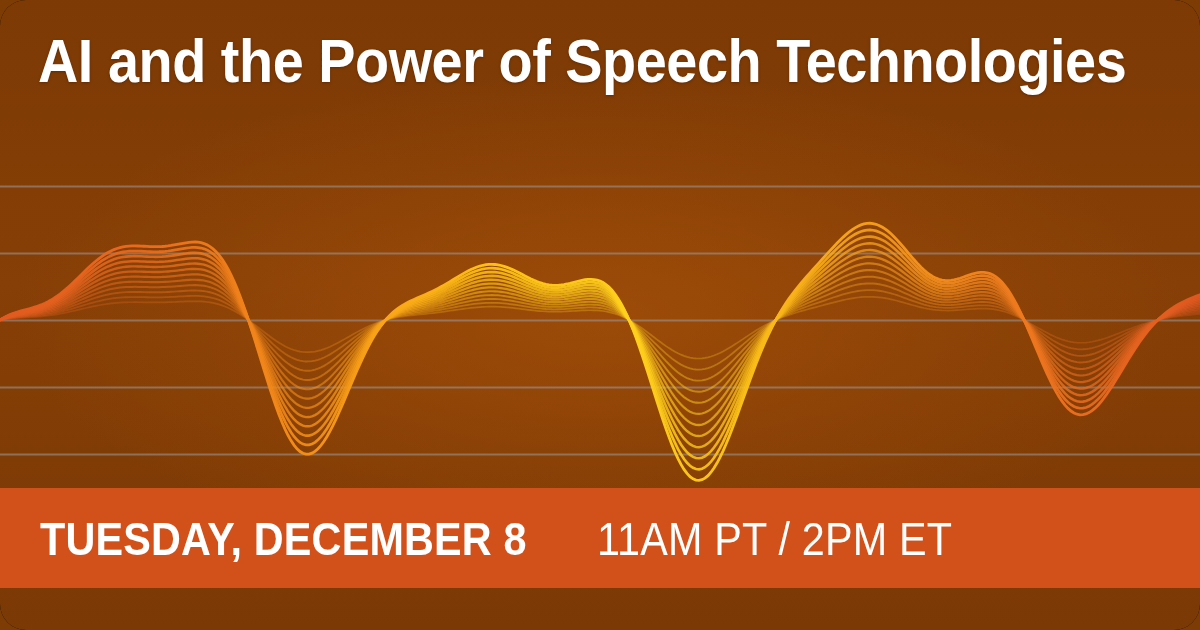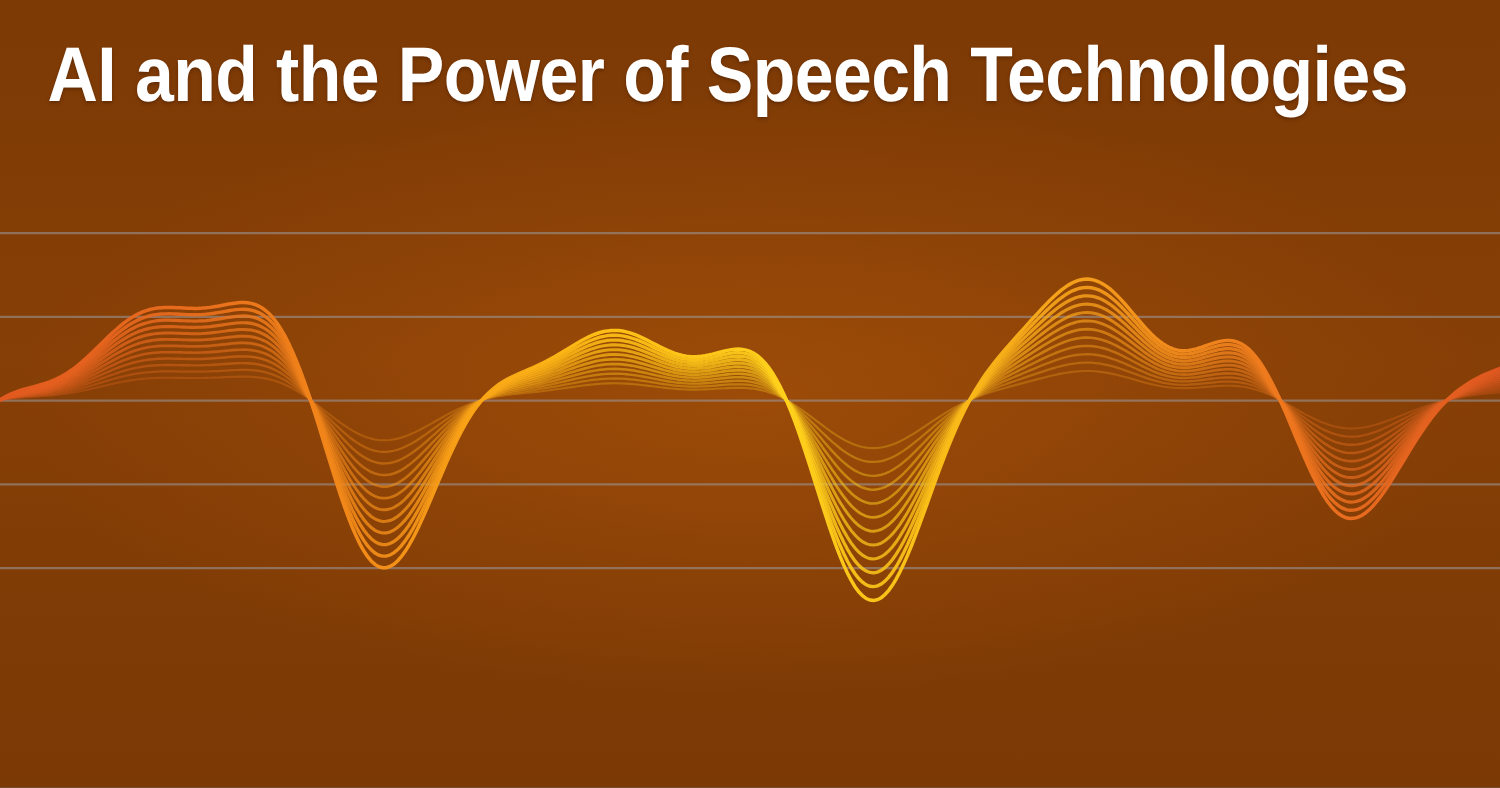--- a/index.html
+++ b/index.html
@@ -6,22 +6,23 @@
   html, body {
     margin: 0;
     padding: 0;
     background: #7e3c05;
   }
   #banner-root {
     position: relative;
     width: 1200px;
     height: 630px;
     overflow: hidden;
-    background: #737373;
+    background: #000000;
     font-family: "Liberation Sans", sans-serif;
+    border-radius: 26px;
   }
   
   .bg-glow {
     position: absolute;
     inset: 0;
     background:
       radial-gradient(ellipse 70% 55% at 50% 50%, rgba(176,86,10,0.55) 0%, rgba(130,61,6,0) 70%),
       linear-gradient(180deg, #7d3a05 0%, #863f06 45%, #7b3905 100%);
   }
   
@@ -169,14 +170,18 @@
           <path d="M0.0,221.95 L3.0,220.25 L6.0,218.74 L9.0,217.42 L12.0,216.27 L15.0,215.25 L18.0,214.35 L21.0,213.53 L24.0,212.77 L27.0,212.03 L30.0,211.28 L33.0,210.49 L36.0,209.63 L39.0,208.67 L42.0,207.60 L45.0,206.38 L48.0,205.01 L51.0,203.48 L54.0,201.77 L57.0,199.89 L60.0,197.84 L63.0,195.63 L66.0,193.27 L69.0,190.79 L72.0,188.20 L75.0,185.52 L78.0,182.80 L81.0,180.05 L84.0,177.31 L87.0,174.61 L90.0,171.98 L93.0,169.45 L96.0,167.04 L99.0,164.79 L102.0,162.72 L105.0,160.83 L108.0,159.16 L111.0,157.69 L114.0,156.44 L117.0,155.41 L120.0,154.58 L123.0,153.95 L126.0,153.51 L129.0,153.22 L132.0,153.08 L135.0,153.05 L138.0,153.10 L141.0,153.22 L144.0,153.37 L147.0,153.52 L150.0,153.65 L153.0,153.74 L156.0,153.76 L159.0,153.71 L162.0,153.57 L165.0,153.34 L168.0,153.02 L171.0,152.62 L174.0,152.15 L177.0,151.64 L180.0,151.10 L183.0,150.58 L186.0,150.10 L189.0,149.72 L192.0,149.47 L195.0,149.41 L198.0,149.59 L201.0,150.05 L204.0,150.86 L207.0,152.05 L210.0,153.67 L213.0,155.77 L216.0,158.38 L219.0,161.54 L222.0,165.26 L225.0,169.56 L228.0,174.44 L231.0,179.92 L234.0,185.96 L237.0,192.55 L240.0,199.66 L243.0,207.25 L246.0,215.26 L249.0,223.63 L252.0,232.30 L255.0,241.19 L258.0,250.23 L261.0,259.32 L264.0,268.39 L267.0,277.33 L270.0,286.07 L273.0,294.50 L276.0,302.55 L279.0,310.13 L282.0,317.16 L285.0,323.57 L288.0,329.30 L291.0,334.29 L294.0,338.49 L297.0,341.88 L300.0,344.42 L303.0,346.10 L306.0,346.92 L309.0,346.88 L312.0,346.01 L315.0,344.33 L318.0,341.88 L321.0,338.71 L324.0,334.88 L327.0,330.45 L330.0,325.47 L333.0,320.04 L336.0,314.22 L339.0,308.09 L342.0,301.72 L345.0,295.20 L348.0,288.61 L351.0,282.00 L354.0,275.46 L357.0,269.03 L360.0,262.79 L363.0,256.78 L366.0,251.04 L369.0,245.61 L372.0,240.51 L375.0,235.77 L378.0,231.39 L381.0,227.39 L384.0,223.74 L387.0,220.46 L390.0,217.51 L393.0,214.88 L396.0,212.54 L399.0,210.47 L402.0,208.62 L405.0,206.97 L408.0,205.48 L411.0,204.11 L414.0,202.83 L417.0,201.61 L420.0,200.42 L423.0,199.23 L426.0,198.02 L429.0,196.77 L432.0,195.46 L435.0,194.09 L438.0,192.64 L441.0,191.13 L444.0,189.56 L447.0,187.92 L450.0,186.25 L453.0,184.54 L456.0,182.83 L459.0,181.14 L462.0,179.49 L465.0,177.90 L468.0,176.39 L471.0,175.01 L474.0,173.76 L477.0,172.67 L480.0,171.75 L483.0,171.04 L486.0,170.53 L489.0,170.24 L492.0,170.17 L495.0,170.32 L498.0,170.69 L501.0,171.26 L504.0,172.03 L507.0,172.98 L510.0,174.08 L513.0,175.32 L516.0,176.65 L519.0,178.06 L522.0,179.51 L525.0,180.97 L528.0,182.40 L531.0,183.77 L534.0,185.06 L537.0,186.24 L540.0,187.27 L543.0,188.14 L546.0,188.83 L549.0,189.34 L552.0,189.64 L555.0,189.76 L558.0,189.68 L561.0,189.43 L564.0,189.02 L567.0,188.48 L570.0,187.83 L573.0,187.12 L576.0,186.39 L579.0,185.68 L582.0,185.05 L585.0,184.54 L588.0,184.21 L591.0,184.12 L594.0,184.31 L597.0,184.85 L600.0,185.78 L603.0,187.16 L606.0,189.02 L609.0,191.39 L612.0,194.32 L615.0,197.82 L618.0,201.90 L621.0,206.58 L624.0,211.84 L627.0,217.67 L630.0,224.06 L633.0,230.96 L636.0,238.33 L639.0,246.13 L642.0,254.28 L645.0,262.73 L648.0,271.40 L651.0,280.20 L654.0,289.06 L657.0,297.88 L660.0,306.57 L663.0,315.04 L666.0,323.21 L669.0,330.97 L672.0,338.25 L675.0,344.96 L678.0,351.04 L681.0,356.42 L684.0,361.03 L687.0,364.83 L690.0,367.78 L693.0,369.85 L696.0,371.03 L699.0,371.31 L702.0,370.70 L705.0,369.21 L708.0,366.87 L711.0,363.72 L714.0,359.80 L717.0,355.17 L720.0,349.90 L723.0,344.04 L726.0,337.68 L729.0,330.89 L732.0,323.75 L735.0,316.34 L738.0,308.73 L741.0,301.01 L744.0,293.24 L747.0,285.50 L750.0,277.85 L753.0,270.35 L756.0,263.05 L759.0,255.98 L762.0,249.19 L765.0,242.70 L768.0,236.53 L771.0,230.68 L774.0,225.17 L777.0,219.98 L780.0,215.10 L783.0,210.51 L786.0,206.21 L789.0,202.14 L792.0,198.30 L795.0,194.64 L798.0,191.14 L801.0,187.77 L804.0,184.50 L807.0,181.29 L810.0,178.14 L813.0,175.02 L816.0,171.91 L819.0,168.81 L822.0,165.71 L825.0,162.63 L828.0,159.55 L831.0,156.51 L834.0,153.52 L837.0,150.59 L840.0,147.77 L843.0,145.07 L846.0,142.54 L849.0,140.20 L852.0,138.09 L855.0,136.24 L858.0,134.69 L861.0,133.47 L864.0,132.59 L867.0,132.08 L870.0,131.95 L873.0,132.22 L876.0,132.89 L879.0,133.94 L882.0,135.38 L885.0,137.18 L888.0,139.31 L891.0,141.75 L894.0,144.46 L897.0,147.39 L900.0,150.50 L903.0,153.74 L906.0,157.05 L909.0,160.38 L912.0,163.67 L915.0,166.87 L918.0,169.93 L921.0,172.81 L924.0,175.45 L927.0,177.83 L930.0,179.90 L933.0,181.65 L936.0,183.06 L939.0,184.13 L942.0,184.85 L945.0,185.24 L948.0,185.32 L951.0,185.10 L954.0,184.64 L957.0,183.96 L960.0,183.12 L963.0,182.18 L966.0,181.18 L969.0,180.20 L972.0,179.30 L975.0,178.53 L978.0,177.97 L981.0,177.66 L984.0,177.68 L987.0,178.06 L990.0,178.87 L993.0,180.12 L996.0,181.86 L999.0,184.11 L1002.0,186.88 L1005.0,190.17 L1008.0,193.97 L1011.0,198.28 L1014.0,203.06 L1017.0,208.27 L1020.0,213.88 L1023.0,219.84 L1026.0,226.08 L1029.0,232.53 L1032.0,239.14 L1035.0,245.83 L1038.0,252.53 L1041.0,259.15 L1044.0,265.63 L1047.0,271.89 L1050.0,277.85 L1053.0,283.47 L1056.0,288.66 L1059.0,293.38 L1062.0,297.59 L1065.0,301.23 L1068.0,304.28 L1071.0,306.72 L1074.0,308.52 L1077.0,309.69 L1080.0,310.23 L1083.0,310.15 L1086.0,309.46 L1089.0,308.19 L1092.0,306.38 L1095.0,304.06 L1098.0,301.29 L1101.0,298.09 L1104.0,294.53 L1107.0,290.66 L1110.0,286.54 L1113.0,282.21 L1116.0,277.73 L1119.0,273.15 L1122.0,268.53 L1125.0,263.90 L1128.0,259.31 L1131.0,254.80 L1134.0,250.40 L1137.0,246.15 L1140.0,242.06 L1143.0,238.16 L1146.0,234.46 L1149.0,230.97 L1152.0,227.70 L1155.0,224.64 L1158.0,221.80 L1161.0,219.17 L1164.0,216.74 L1167.0,214.50 L1170.0,212.43 L1173.0,210.53 L1176.0,208.78 L1179.0,207.16 L1182.0,205.66 L1185.0,204.27 L1188.0,202.98 L1191.0,201.76 L1194.0,200.62 L1197.0,199.54 L1200.0,198.53" fill="none" stroke="url(#wavegrad)" stroke-width="2.70" stroke-linecap="round" opacity="0.918"></path>
           <path d="M0.0,221.95 L3.0,220.12 L6.0,218.50 L9.0,217.08 L12.0,215.84 L15.0,214.75 L18.0,213.78 L21.0,212.90 L24.0,212.08 L27.0,211.29 L30.0,210.48 L33.0,209.63 L36.0,208.71 L39.0,207.68 L42.0,206.53 L45.0,205.22 L48.0,203.75 L51.0,202.10 L54.0,200.27 L57.0,198.25 L60.0,196.05 L63.0,193.67 L66.0,191.14 L69.0,188.47 L72.0,185.69 L75.0,182.82 L78.0,179.89 L81.0,176.94 L84.0,173.99 L87.0,171.09 L90.0,168.26 L93.0,165.55 L96.0,162.96 L99.0,160.55 L102.0,158.32 L105.0,156.30 L108.0,154.49 L111.0,152.92 L114.0,151.58 L117.0,150.46 L120.0,149.58 L123.0,148.90 L126.0,148.42 L129.0,148.12 L132.0,147.96 L135.0,147.93 L138.0,147.99 L141.0,148.11 L144.0,148.27 L147.0,148.43 L150.0,148.58 L153.0,148.67 L156.0,148.70 L159.0,148.64 L162.0,148.49 L165.0,148.25 L168.0,147.90 L171.0,147.47 L174.0,146.97 L177.0,146.41 L180.0,145.84 L183.0,145.27 L186.0,144.76 L189.0,144.35 L192.0,144.09 L195.0,144.02 L198.0,144.21 L201.0,144.71 L204.0,145.58 L207.0,146.86 L210.0,148.60 L213.0,150.86 L216.0,153.66 L219.0,157.05 L222.0,161.04 L225.0,165.66 L228.0,170.91 L231.0,176.79 L234.0,183.29 L237.0,190.37 L240.0,198.00 L243.0,206.15 L246.0,214.76 L249.0,223.75 L252.0,233.07 L255.0,242.62 L258.0,252.33 L261.0,262.09 L264.0,271.83 L267.0,281.44 L270.0,290.82 L273.0,299.88 L276.0,308.53 L279.0,316.67 L282.0,324.22 L285.0,331.11 L288.0,337.26 L291.0,342.62 L294.0,347.14 L297.0,350.77 L300.0,353.50 L303.0,355.31 L306.0,356.19 L309.0,356.15 L312.0,355.21 L315.0,353.41 L318.0,350.78 L321.0,347.38 L324.0,343.26 L327.0,338.49 L330.0,333.15 L333.0,327.32 L336.0,321.06 L339.0,314.48 L342.0,307.64 L345.0,300.64 L348.0,293.55 L351.0,286.45 L354.0,279.42 L357.0,272.52 L360.0,265.82 L363.0,259.36 L366.0,253.20 L369.0,247.36 L372.0,241.89 L375.0,236.79 L378.0,232.09 L381.0,227.79 L384.0,223.87 L387.0,220.34 L390.0,217.18 L393.0,214.35 L396.0,211.84 L399.0,209.61 L402.0,207.63 L405.0,205.85 L408.0,204.25 L411.0,202.78 L414.0,201.41 L417.0,200.10 L420.0,198.82 L423.0,197.54 L426.0,196.24 L429.0,194.90 L432.0,193.49 L435.0,192.02 L438.0,190.47 L441.0,188.84 L444.0,187.15 L447.0,185.39 L450.0,183.59 L453.0,181.76 L456.0,179.93 L459.0,178.11 L462.0,176.33 L465.0,174.62 L468.0,173.01 L471.0,171.52 L474.0,170.18 L477.0,169.01 L480.0,168.03 L483.0,167.26 L486.0,166.71 L489.0,166.40 L492.0,166.32 L495.0,166.48 L498.0,166.88 L501.0,167.50 L504.0,168.32 L507.0,169.34 L510.0,170.53 L513.0,171.85 L516.0,173.29 L519.0,174.80 L522.0,176.36 L525.0,177.92 L528.0,179.46 L531.0,180.94 L534.0,182.32 L537.0,183.58 L540.0,184.69 L543.0,185.63 L546.0,186.37 L549.0,186.91 L552.0,187.24 L555.0,187.36 L558.0,187.28 L561.0,187.01 L564.0,186.57 L567.0,185.99 L570.0,185.30 L573.0,184.53 L576.0,183.75 L579.0,182.99 L582.0,182.31 L585.0,181.76 L588.0,181.41 L591.0,181.30 L594.0,181.52 L597.0,182.09 L600.0,183.10 L603.0,184.57 L606.0,186.57 L609.0,189.12 L612.0,192.26 L615.0,196.02 L618.0,200.41 L621.0,205.43 L624.0,211.08 L627.0,217.35 L630.0,224.21 L633.0,231.62 L636.0,239.54 L639.0,247.92 L642.0,256.68 L645.0,265.76 L648.0,275.07 L651.0,284.52 L654.0,294.04 L657.0,303.51 L660.0,312.85 L663.0,321.95 L666.0,330.72 L669.0,339.06 L672.0,346.88 L675.0,354.09 L678.0,360.62 L681.0,366.39 L684.0,371.35 L687.0,375.43 L690.0,378.60 L693.0,380.83 L696.0,382.09 L699.0,382.40 L702.0,381.74 L705.0,380.14 L708.0,377.62 L711.0,374.24 L714.0,370.03 L717.0,365.06 L720.0,359.39 L723.0,353.10 L726.0,346.27 L729.0,338.97 L732.0,331.30 L735.0,323.34 L738.0,315.17 L741.0,306.87 L744.0,298.53 L747.0,290.22 L750.0,282.00 L753.0,273.94 L756.0,266.09 L759.0,258.51 L762.0,251.21 L765.0,244.24 L768.0,237.61 L771.0,231.33 L774.0,225.40 L777.0,219.83 L780.0,214.59 L783.0,209.66 L786.0,205.03 L789.0,200.67 L792.0,196.54 L795.0,192.61 L798.0,188.85 L801.0,185.23 L804.0,181.71 L807.0,178.27 L810.0,174.89 L813.0,171.53 L816.0,168.19 L819.0,164.86 L822.0,161.54 L825.0,158.22 L828.0,154.92 L831.0,151.65 L834.0,148.43 L837.0,145.29 L840.0,142.26 L843.0,139.36 L846.0,136.64 L849.0,134.13 L852.0,131.86 L855.0,129.88 L858.0,128.21 L861.0,126.89 L864.0,125.95 L867.0,125.40 L870.0,125.27 L873.0,125.56 L876.0,126.27 L879.0,127.41 L882.0,128.95 L885.0,130.88 L888.0,133.18 L891.0,135.80 L894.0,138.71 L897.0,141.86 L900.0,145.20 L903.0,148.67 L906.0,152.23 L909.0,155.80 L912.0,159.34 L915.0,162.78 L918.0,166.07 L921.0,169.16 L924.0,172.00 L927.0,174.55 L930.0,176.78 L933.0,178.66 L936.0,180.17 L939.0,181.32 L942.0,182.10 L945.0,182.51 L948.0,182.59 L951.0,182.36 L954.0,181.86 L957.0,181.14 L960.0,180.24 L963.0,179.22 L966.0,178.15 L969.0,177.10 L972.0,176.13 L975.0,175.30 L978.0,174.70 L981.0,174.37 L984.0,174.39 L987.0,174.80 L990.0,175.66 L993.0,177.01 L996.0,178.88 L999.0,181.30 L1002.0,184.27 L1005.0,187.80 L1008.0,191.89 L1011.0,196.52 L1014.0,201.65 L1017.0,207.25 L1020.0,213.28 L1023.0,219.68 L1026.0,226.38 L1029.0,233.32 L1032.0,240.42 L1035.0,247.60 L1038.0,254.79 L1041.0,261.91 L1044.0,268.87 L1047.0,275.59 L1050.0,282.00 L1053.0,288.03 L1056.0,293.61 L1059.0,298.68 L1062.0,303.20 L1065.0,307.11 L1068.0,310.39 L1071.0,313.01 L1074.0,314.95 L1077.0,316.20 L1080.0,316.78 L1083.0,316.69 L1086.0,315.95 L1089.0,314.59 L1092.0,312.64 L1095.0,310.16 L1098.0,307.17 L1101.0,303.74 L1104.0,299.92 L1107.0,295.76 L1110.0,291.33 L1113.0,286.68 L1116.0,281.87 L1119.0,276.95 L1122.0,271.98 L1125.0,267.01 L1128.0,262.08 L1131.0,257.23 L1134.0,252.51 L1137.0,247.94 L1140.0,243.55 L1143.0,239.36 L1146.0,235.39 L1149.0,231.64 L1152.0,228.12 L1155.0,224.84 L1158.0,221.79 L1161.0,218.96 L1164.0,216.35 L1167.0,213.94 L1170.0,211.72 L1173.0,209.68 L1176.0,207.80 L1179.0,206.06 L1182.0,204.45 L1185.0,202.96 L1188.0,201.56 L1191.0,200.26 L1194.0,199.03 L1197.0,197.88 L1200.0,196.79" fill="none" stroke="url(#wavegrad)" stroke-width="2.80" stroke-linecap="round" opacity="0.980"></path>
         </g>
     </svg>
   </div>
 
   <div class="title-block">
     <h1 class="title-text">AI and the Power of Speech Technologies</h1>
   </div>
 
+  <div class="date-banner">
+    <span class="date-text">TUESDAY, DECEMBER 8</span>
+    <span class="time-text">11AM PT / 2PM ET</span>
+  </div>
 
 </div>
 
 </body></html>

